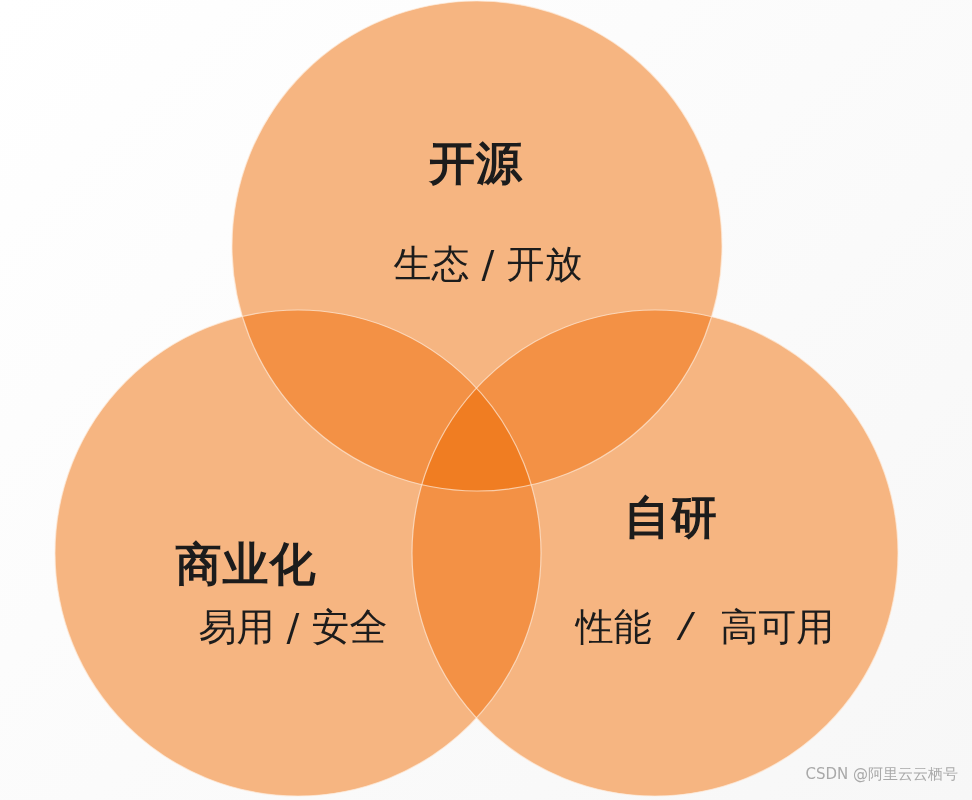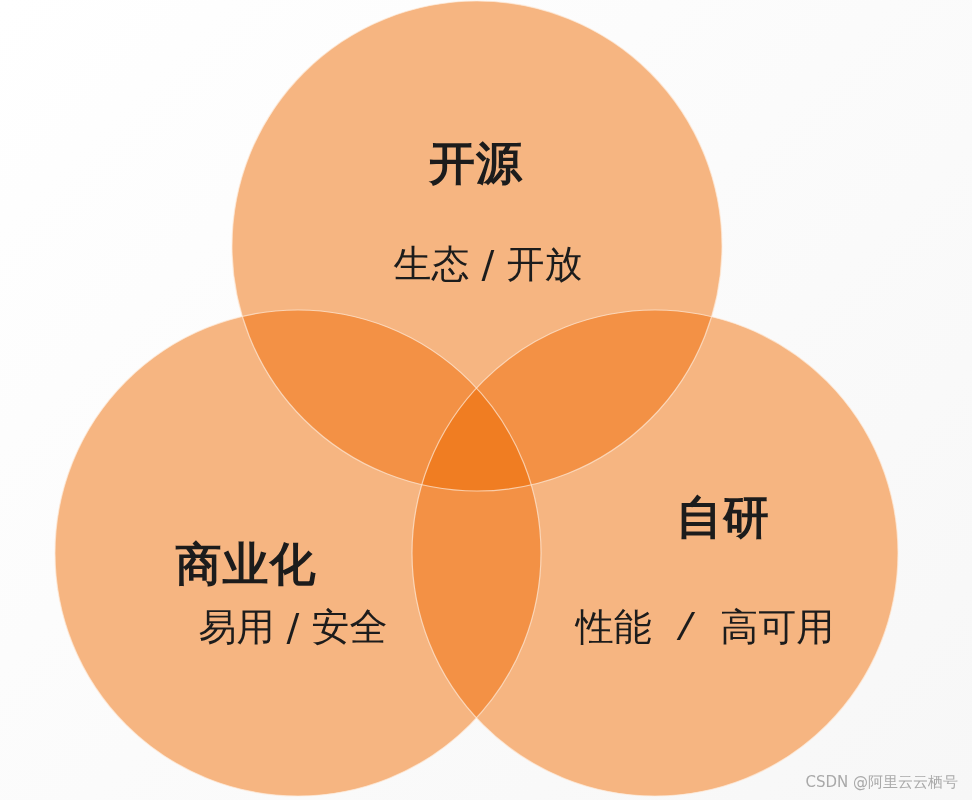--- a/index.html
+++ b/index.html
@@ -13,21 +13,21 @@
     background: linear-gradient(135deg, #ffffff 0%, #fbfbfb 50%, #f7f7f7 100%);
   }
   svg.venn { position: absolute; left: 0; top: 0; }
   .label {
     position: absolute; transform: translate(-50%, -50%);
     white-space: nowrap; color: #1c1c1c;
   }
   .title { font-weight: bold; font-size: 46px; letter-spacing: 1px; }
   .sub { font-size: 38px; }
   .watermark {
-    position: absolute; right: 14px; bottom: 8px;
+    position: absolute; right: 14px; bottom: 16px;
     font-size: 15px; color: #a9a9a9;
   }
 </style>
 </head>
 <body>
 
 <div class="bgfade"></div>
 
 <svg class="venn" width="972" height="800" viewBox="0 0 972 800">
   <defs>
@@ -64,16 +64,16 @@
   <circle cx="298" cy="553" r="243" fill="none" stroke="#fde9d8" stroke-width="1.2" opacity="0.7"></circle>
   <circle cx="655" cy="553" r="243" fill="none" stroke="#fde9d8" stroke-width="1.2" opacity="0.7"></circle>
 </svg>
 
 <div class="label title" style="left:476px; top:164px;">开源</div>
 <div class="label sub" style="left:476px; top:264px;margin-left:12px;">生态 / 开放</div>
 
 <div class="label title" style="left:246px; top:518px;margin-top:47px;">商业化</div>
 <div class="label sub" style="left:246px; top:627px;margin-left:47px;">易用 / 安全</div>
 
-<div class="label title" style="left:723px; top:518px;">自研</div>
+<div class="label title" style="left:671px; top:518px;">自研</div>
 <div class="label sub" style="left:705px; top:627px;font-family:Liberation Mono, monospace;">性能 / 高可用</div>
 
 <div class="watermark">CSDN @阿里云云栖号</div>
 
 </body></html>

